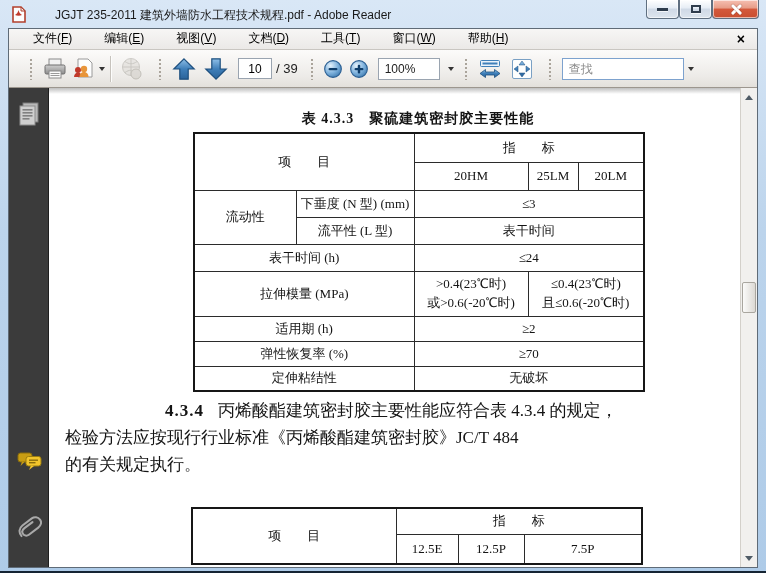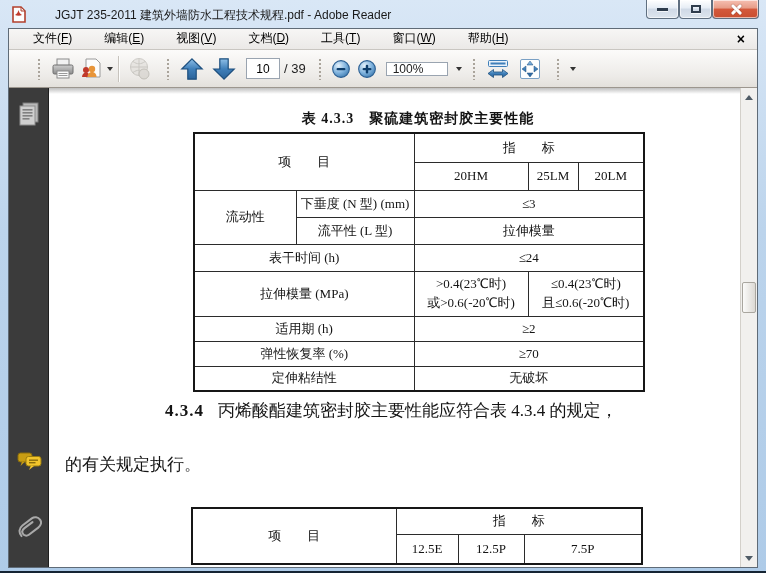--- a/index.html
+++ b/index.html
@@ -25,29 +25,29 @@
   
   .content{position:absolute;left:8px;right:8px;top:28px;bottom:5px;border:1px solid #5f6b77;
     display:flex;flex-direction:column;background:#f0efed;}
   
   .menubar{height:21px;background:linear-gradient(#f7f6f5,#ebe9e7);border-bottom:1px solid #c9c6c1;
     display:flex;align-items:center;font-size:12px;color:#000;flex:0 0 auto;}
   .menu-item{padding:3px 8px 4px 24px;white-space:nowrap;}
   .menu-close{margin-left:auto;margin-right:12px;font-weight:bold;font-size:14px;line-height:1;color:#000;}
   
   .toolbar{height:38px;background:linear-gradient(#fcfbfa,#edebe8 70%,#e3e0db);
-    border-bottom:1px solid #9c968e;display:flex;align-items:center;flex:0 0 auto;padding:0 18px;}
+    border-bottom:1px solid #9c968e;display:flex;align-items:center;flex:0 0 auto;padding:0 10px;}
   .grip{width:4px;height:22px;margin:0 6px 0 10px;
     background-image:radial-gradient(circle,#aaa49b 35%,transparent 40%);background-size:4px 4px;}
   .sep{width:1px;height:26px;background:#c7c3bd;box-shadow:1px 0 0 #fdfdfc;margin:0 5px;}
   .tbtn{height:30px;min-width:32px;display:flex;align-items:center;justify-content:center;border-radius:3px;}
   .caret{width:0;height:0;border-left:3px solid transparent;border-right:3px solid transparent;border-top:4px solid #333;margin-left:4px;}
   .page-input{width:34px;height:21px;border:1px solid #9aa4b0;background:#fff;font-size:12px;text-align:center;margin:0 4px 0 6px;font-family:"Liberation Sans",sans-serif;}
   .page-total{font-size:13px;color:#222;margin-right:2px;}
-  .zoom-combo{height:14px;width:62px;border:1px solid #9aa4b0;background:#fff;display:flex;align-items:center;padding:0 6px;font-size:12px;color:#222;margin:0 2px 0 6px;}
+  .zoom-combo{height:22px;width:62px;border:1px solid #9aa4b0;background:#fff;display:flex;align-items:center;padding:0 6px;font-size:12px;color:#222;margin:0 2px 0 6px;}
   .combo-caret{margin-left:6px;}
   .find-box{height:22px;width:122px;border:1px solid #7da2ce;background:#fff;font-size:12px;padding:0 6px;margin-left:4px;font-family:"Liberation Sans",sans-serif;color:#333;}
   .find-box::placeholder{color:#8a8a8a;}
   
   .bodyrow{flex:1;display:flex;min-height:0;}
   .sidebar{width:40px;background:#3b3b3b;flex:0 0 auto;position:relative;border-right:1px solid #1f1f1f;}
   .side-icon{position:absolute;left:7px;}
   .rightcol{flex:1;display:flex;flex-direction:column;min-width:0;}
   .mainrow{flex:1;display:flex;min-height:0;}
   .docarea{flex:1;position:relative;background:#fff;overflow:hidden;
@@ -206,20 +206,21 @@
           <path d="M2 15.5 l5.5-4 v2.5 h9 v-2.5 l5.5 4 -5.5 4 v-2.5 h-9 v2.5 z" fill="url(#g-arrow)" stroke="#1d4f7e" stroke-width=".8"></path>
         </svg>
       </div>
       <div class="tbtn">
         <svg width="24" height="22" viewBox="0 0 24 22">
           <rect x="2.5" y="1.5" width="19" height="19" rx="1.5" fill="#fdfefe" stroke="#7aa0c4"></rect>
           <path d="M12 3 l3 4 h-6 z M12 19 l-3-4 h6 z M4 11 l4-3 v6 z M20 11 l-4-3 v6 z" fill="url(#g-arrow)" stroke="#1d4f7e" stroke-width=".5"></path>
         </svg>
       </div>
       <span class="grip"></span>
+      <input class="find-box" placeholder="查找" style="">
       <span class="caret"></span>
     </div>
 
     <div class="bodyrow">
 
       <div class="sidebar">
         <svg class="side-icon" style="top:12px" width="26" height="30" viewBox="0 0 26 30">
           <rect x="7" y="3" width="15" height="19" fill="#b9b9b9" stroke="#7d7d7d"></rect>
           <rect x="4" y="6" width="15" height="19" fill="#cfcfcf" stroke="#8d8d8d"></rect>
           <rect x="6.5" y="9" width="10" height="1.6" fill="#808080"></rect>
@@ -265,21 +266,21 @@
                 <td>25LM</td>
                 <td>20LM</td>
               </tr>
               <tr style="height:27px">
                 <td rowspan="2">流动性</td>
                 <td>下垂度 (N 型) (mm)</td>
                 <td colspan="3">≤3</td>
               </tr>
               <tr style="height:27px">
                 <td>流平性 (L 型)</td>
-                <td colspan="3">拉伸模量</td>
+                <td colspan="3">表干时间</td>
               </tr>
               <tr style="height:27px">
                 <td colspan="2">表干时间 (h)</td>
                 <td colspan="3">≤24</td>
               </tr>
               <tr style="height:45px">
                 <td colspan="2">拉伸模量 (MPa)</td>
                 <td class="preline">&gt;0.4(23℃时)
 或&gt;0.6(-20℃时)</td>
                 <td colspan="2" class="preline">≤0.4(23℃时)
@@ -296,20 +297,21 @@
               <tr style="height:25px">
                 <td colspan="2">定伸粘结性</td>
                 <td colspan="3">无破坏</td>
               </tr>
             </tbody>
               </table>
 
             <div class="para-line" style="top:311px">
               <span class="clause-num" style="margin-left:100px">4.3.4</span><span>丙烯酸酯建筑密封胶主要性能应符合表 4.3.4 的规定，</span>
             </div>
+            <div class="para-line" style="top:338px">检验方法应按现行行业标准《丙烯酸酯建筑密封胶》JC/T 484</div>
             <div class="para-line" style="top:365px">的有关规定执行。</div>
 
 
             <table class="t doc-abs" style="left:142px;top:419px">
               <colgroup>
                   <col style="width:204px">
                   <col style="width:62px">
                   <col style="width:66px">
                   <col style="width:118px">
                 </colgroup>

